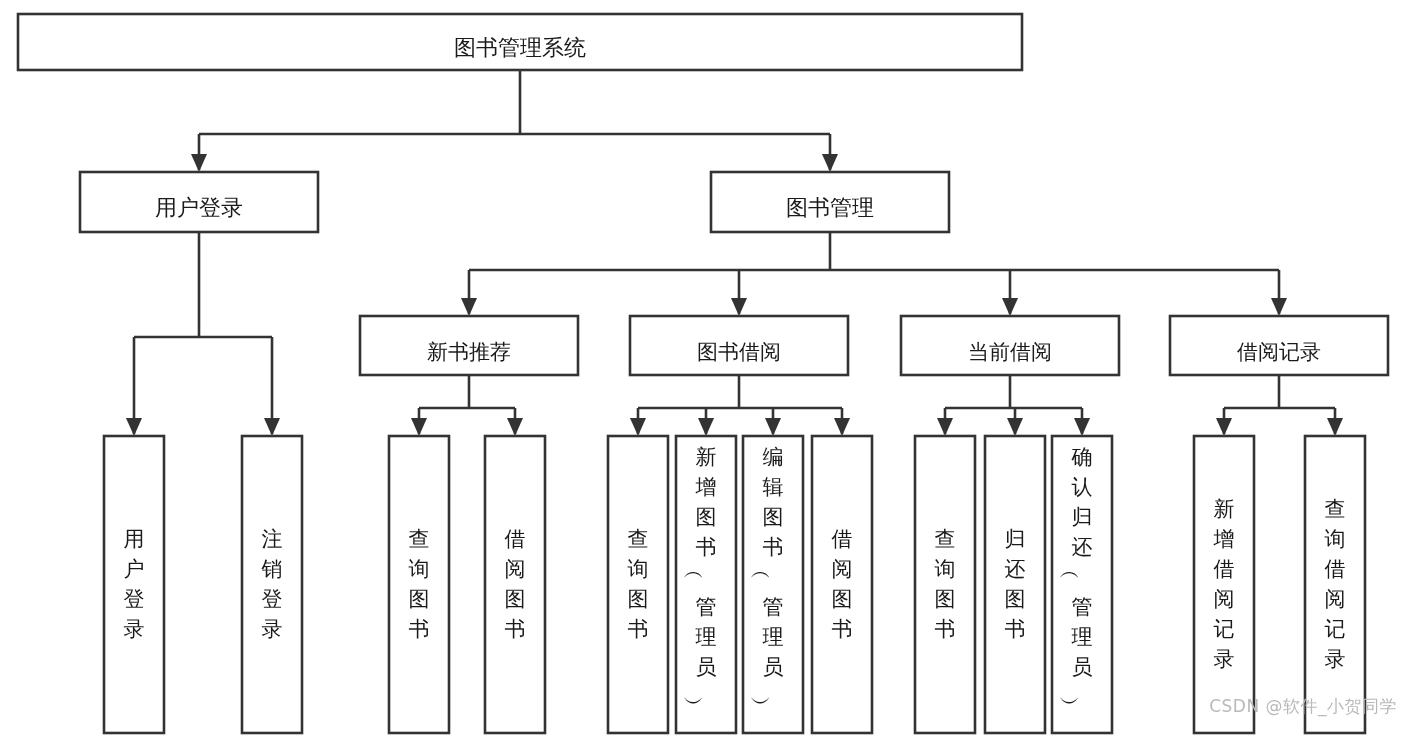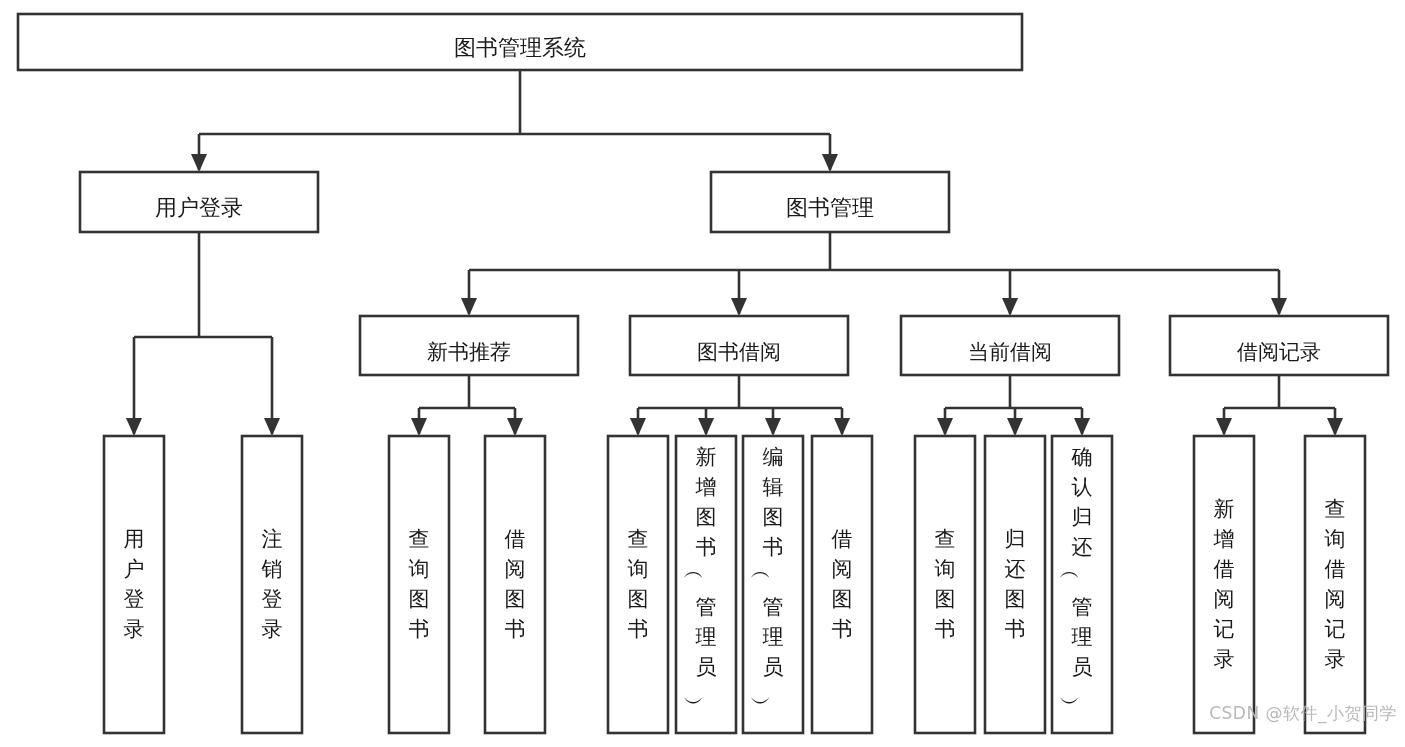--- a/index.html
+++ b/index.html
@@ -53,21 +53,21 @@
     fill: none;
     stroke-linecap: butt;
   }
   .arrow-head {
     fill: #333333;
     stroke: none;
   }
   .watermark {
     position: absolute;
     right: 8px;
-    bottom: 4px;
+    bottom: 11px;
     font-family: "DejaVu Sans", "Liberation Sans", sans-serif;
     font-size: 17px;
     color: #b9b9b9;
     white-space: nowrap;
     letter-spacing: 0.5px;
     pointer-events: none;
     text-align: center;
   }
 </style>
 </head>

